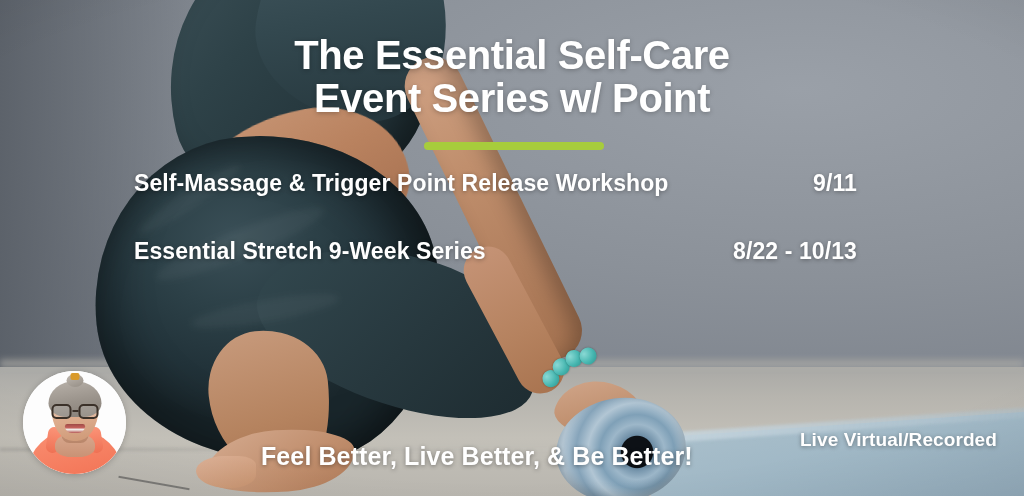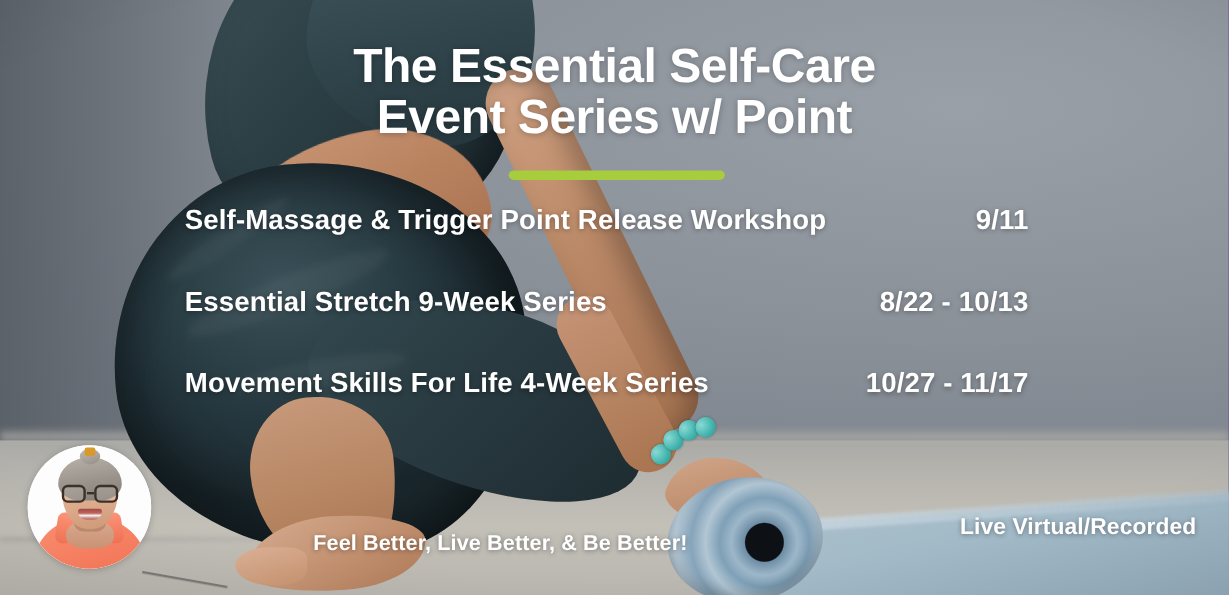--- a/index.html
+++ b/index.html
@@ -8,21 +8,21 @@
   body {
     font-family:"Liberation Sans", sans-serif;
     -webkit-font-smoothing:antialiased;
   }
 
   .poster {
     position:relative;
     width:1024px;
     height:496px;
     overflow:hidden;
-    background:#8b5cf6;
+    background:#7f1d1d;
     user-select:none;
   }
 
   
   .photo { position:absolute; inset:0; overflow:hidden; }
 
   
   .wall {
     position:absolute; inset:0;
     background:
@@ -232,28 +232,28 @@
     display:flex;
     align-items:baseline;
     justify-content:space-between;
     height:68px;
     color:#ffffff;
     font-size:23px;
     font-weight:700;
     letter-spacing:.1px;
     text-shadow:0 1px 4px rgba(0,0,0,.35);
   }
-  .event-name { white-space:nowrap; padding-top:8px;margin-left:20px; }
+  .event-name { white-space:nowrap; padding-top:8px; }
   .event-date { white-space:nowrap; padding-top:8px; text-align:left; }
 
   .tagline {
     position:absolute;
     left:261px; top:442px;
     color:#ffffff;
-    font-size:18px;
+    font-size:25px;
     font-weight:700;
     letter-spacing:.1px;
     text-shadow:0 1px 4px rgba(0,0,0,.38);
     text-align:right;
   }
 
   .format {
     position:absolute;
     right:27px; top:426px;
     text-align:right;
@@ -400,24 +400,20 @@
 
     <div class="events">
       <div class="event-row">
         <span class="event-name">Self-Massage &amp; Trigger Point Release Workshop</span>
         <span class="event-date">9/11</span>
       </div>
       <div class="event-row">
         <span class="event-name">Essential Stretch 9-Week Series</span>
         <span class="event-date">8/22 - 10/13</span>
       </div>
-      <div class="event-row">
-        <span class="event-name">Movement Skills For Life 4-Week Series</span>
-        <span class="event-date">10/27 - 11/17</span>
-      </div>
     </div>
 
     <div class="tagline">Feel Better, Live Better, &amp; Be Better!</div>
 
     <div class="format">
       <span>Live Virtual/Recorded</span>
     </div>
 
     <div class="avatar">
       <div class="av-bg"></div>

